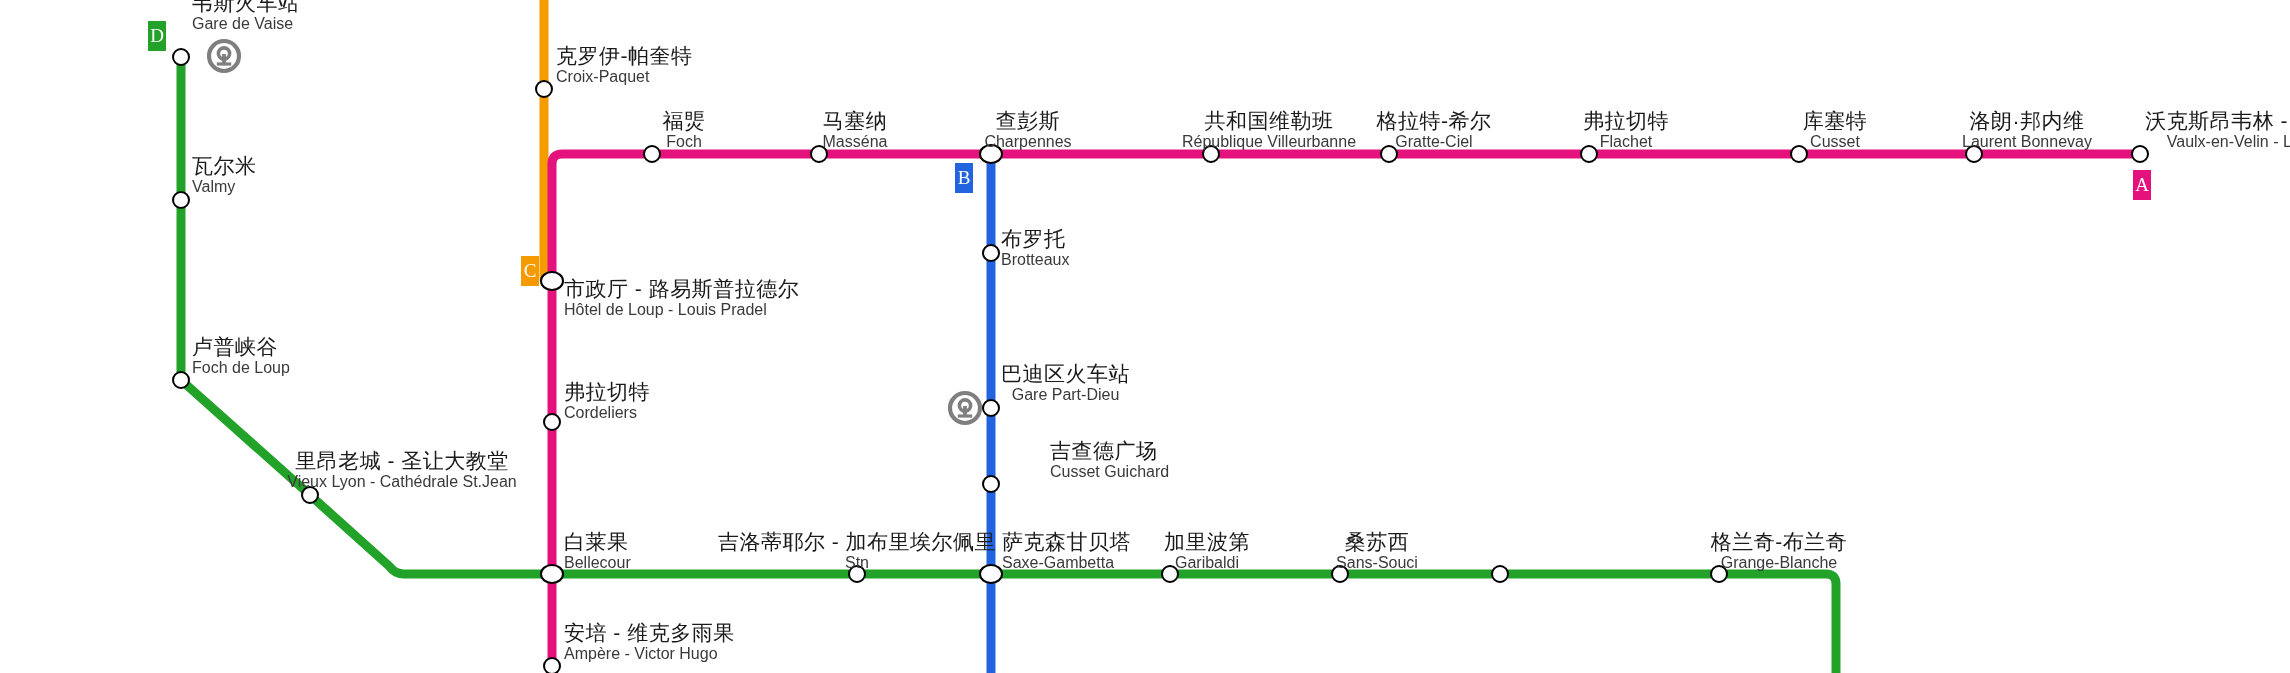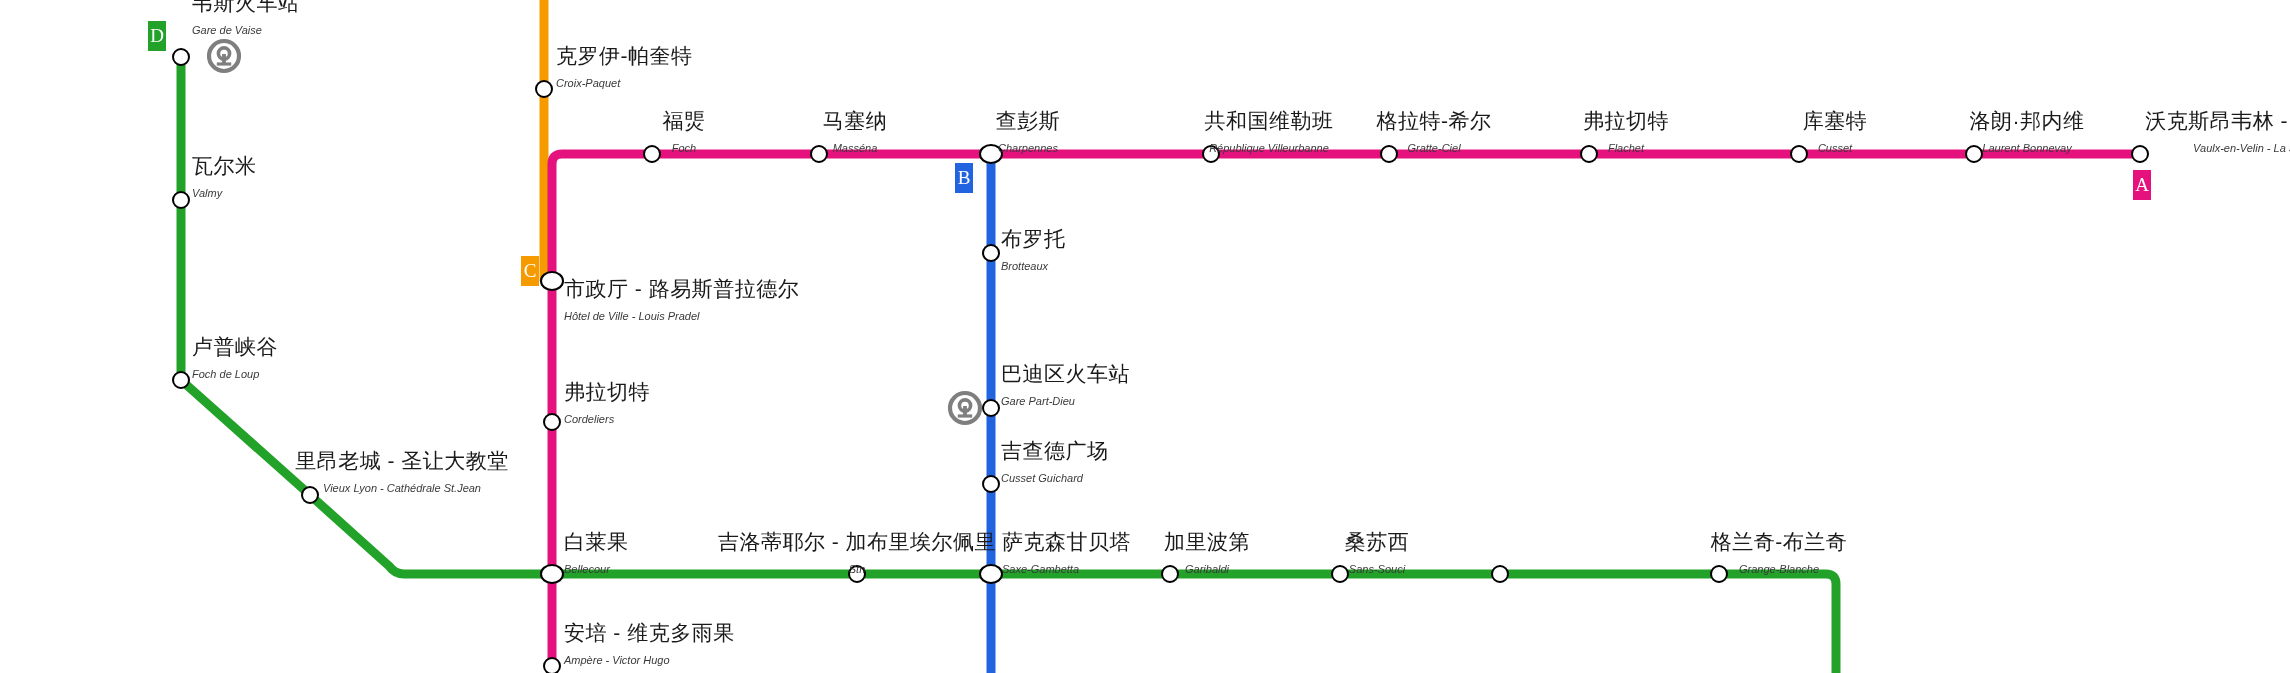--- a/index.html
+++ b/index.html
@@ -32,25 +32,24 @@
   }
   .label-cn {
     display: block;
     font-size: 21px;
     color: #1a1a1a;
     line-height: 1.05;
     letter-spacing: 0.5px;
   }
   .label-fr {
     display: block;
-    font-size: 11px;
+    font-size: 16px;
     color: #3a3a3a;
     line-height: 1.1;
-    margin-top: 10px;
-    font-style: italic;
+    margin-top: 1px;
   }
   .label-center { transform: translateX(-50%); text-align: center; }
   .label-center .label-cn,
   .label-center .label-fr { }
   .label-left { text-align: left; }
   .line-badge {
     position: absolute;
     width: 18px;
     height: 30px;
     color: #ffffff;
@@ -189,44 +188,44 @@
     <span class="label-cn">洛朗·邦内维</span>
     <span class="label-fr">Laurent Bonnevay</span>
   </div>
   <div class="label-group label-center" style="left:2252px; top:110px;">
     <span class="label-cn">沃克斯昂韦林 - 拉索瓦</span>
     <span class="label-fr">Vaulx-en-Velin - La Soie</span>
   </div>
 
   <div class="label-group label-left" style="left:564px; top:278px;">
     <span class="label-cn">市政厅 - 路易斯普拉德尔</span>
-    <span class="label-fr">Hôtel de Ville - Louis Pradel</span>
+    <span class="label-fr">Hôtel de Loup - Louis Pradel</span>
   </div>
   <div class="label-group label-left" style="left:564px; top:381px;">
     <span class="label-cn">弗拉切特</span>
     <span class="label-fr">Cordeliers</span>
   </div>
   <div class="label-group label-left" style="left:564px; top:531px;">
     <span class="label-cn">白莱果</span>
     <span class="label-fr">Bellecour</span>
   </div>
   <div class="label-group label-left" style="left:564px; top:622px;">
     <span class="label-cn">安培 - 维克多雨果</span>
     <span class="label-fr">Ampère - Victor Hugo</span>
   </div>
 
   <div class="label-group label-left" style="left:1001px; top:228px;">
     <span class="label-cn">布罗托</span>
     <span class="label-fr">Brotteaux</span>
   </div>
-  <div class="label-group label-left" style="left:1001px; top:363px;">
+  <div class="label-group label-left" style="left:1001px; top:363px;text-align:center;">
     <span class="label-cn">巴迪区火车站</span>
     <span class="label-fr">Gare Part-Dieu</span>
   </div>
-  <div class="label-group label-left" style="left:1001px; top:440px;">
+  <div class="label-group label-left" style="left:1050px; top:440px;">
     <span class="label-cn">吉查德广场</span>
     <span class="label-fr">Cusset Guichard</span>
   </div>
   <div class="label-group label-left" style="left:1002px; top:531px;">
     <span class="label-cn">萨克森甘贝塔</span>
     <span class="label-fr">Saxe-Gambetta</span>
   </div>
 
   <div class="label-group label-center" style="left:857px; top:531px;">
     <span class="label-cn">吉洛蒂耶尔 - 加布里埃尔佩里</span>

